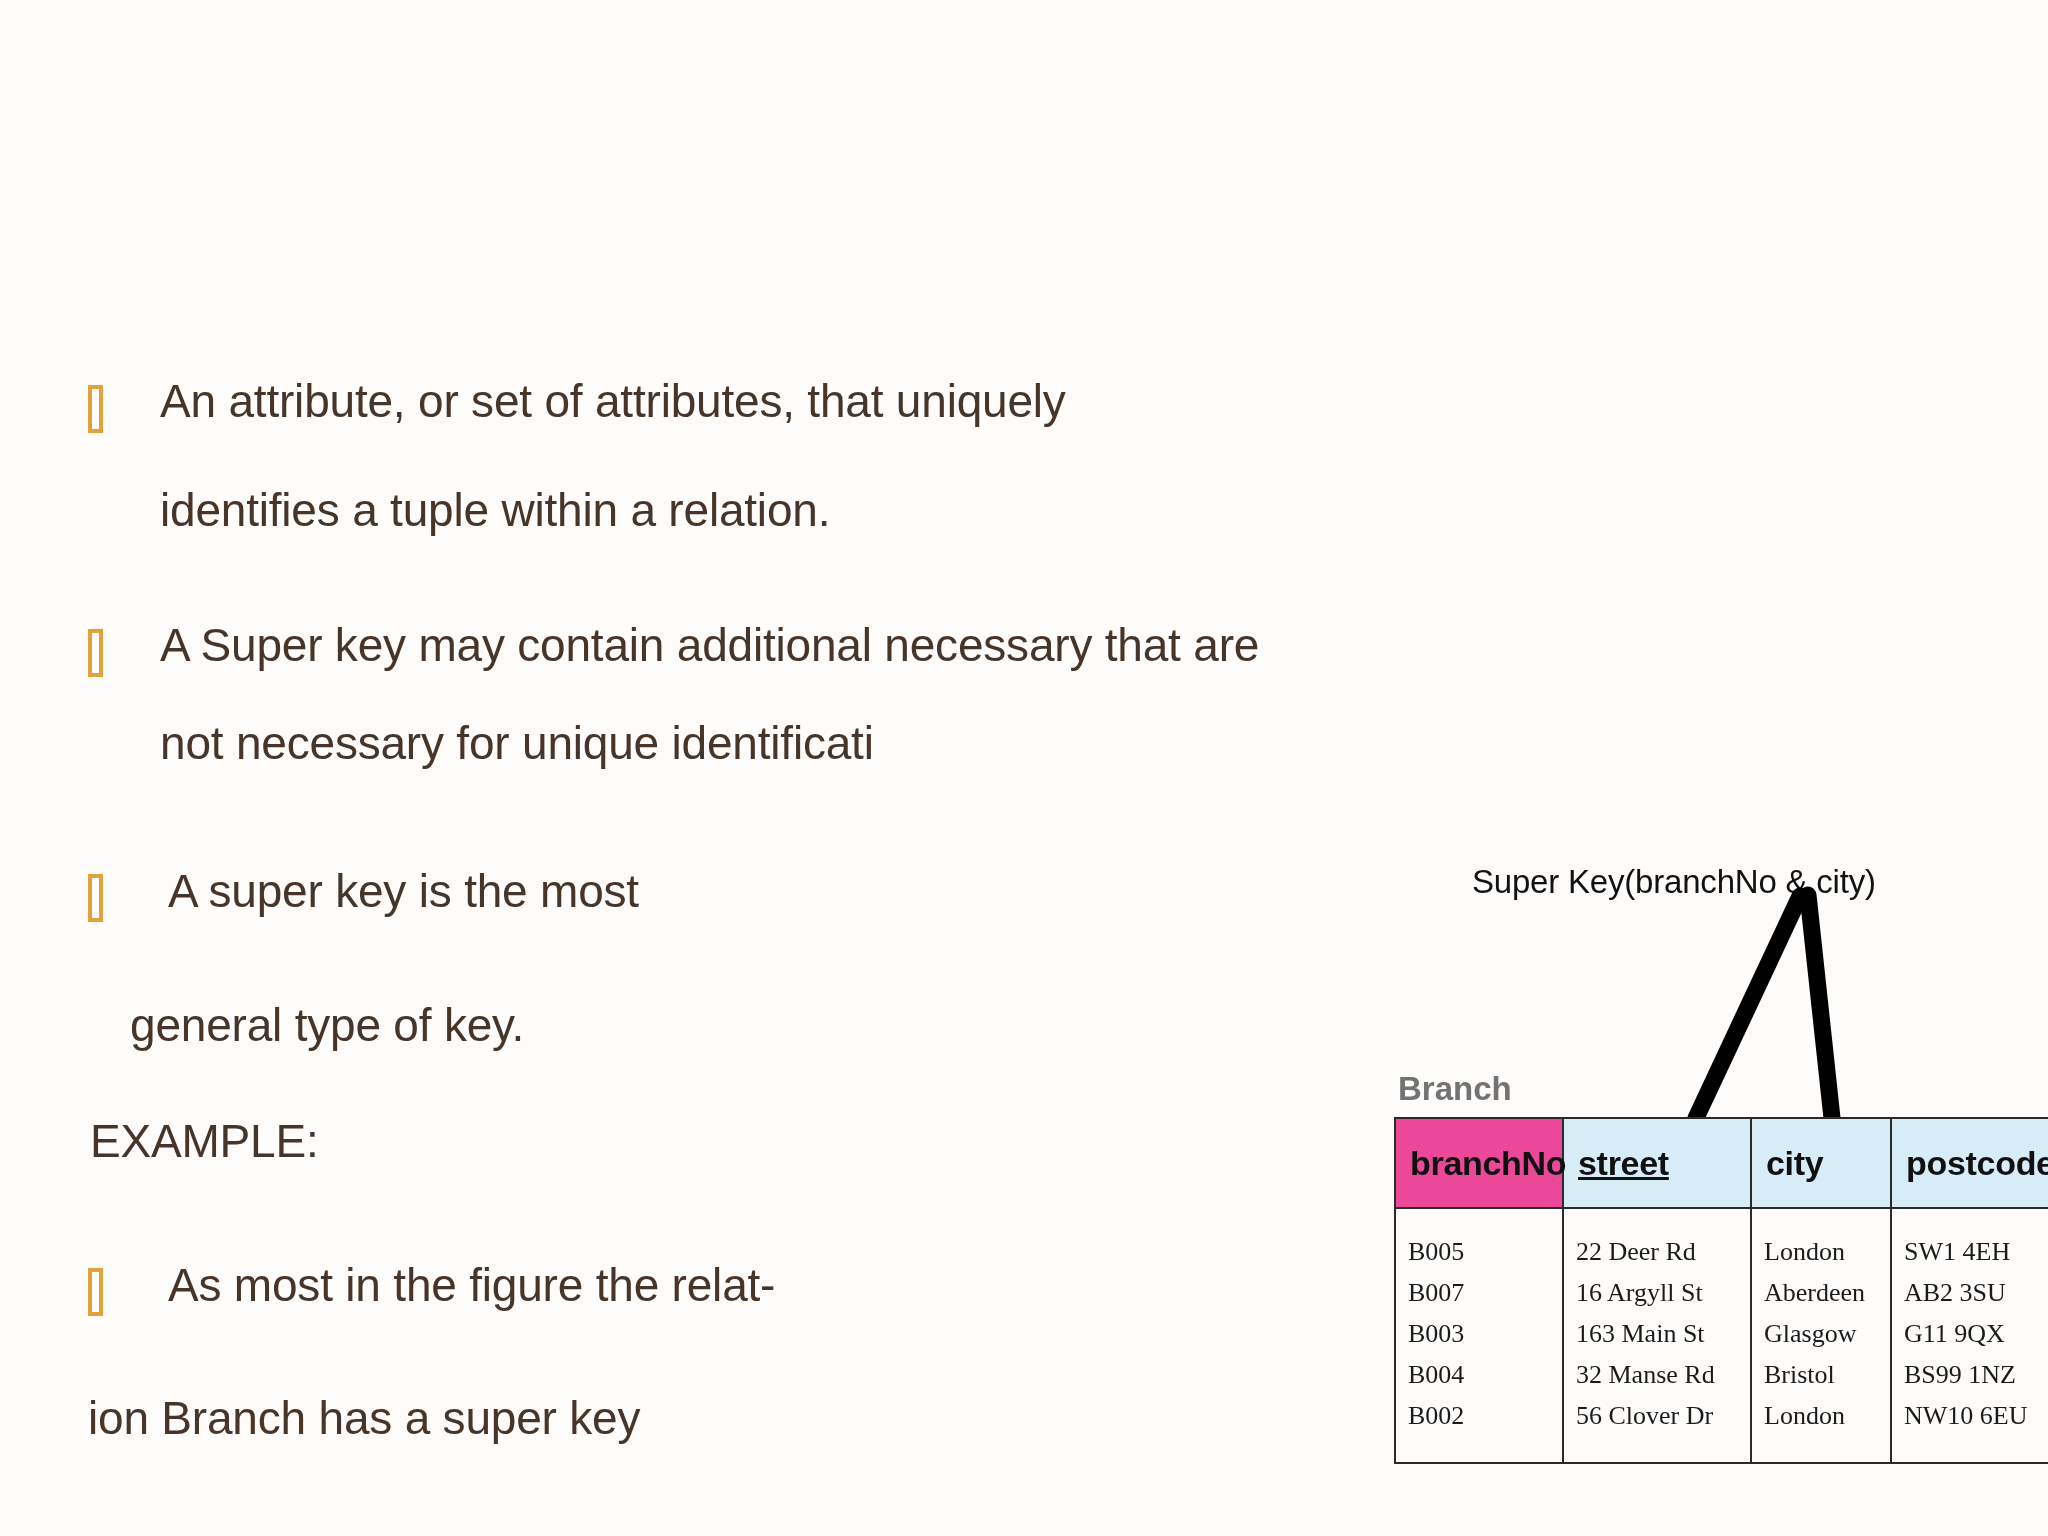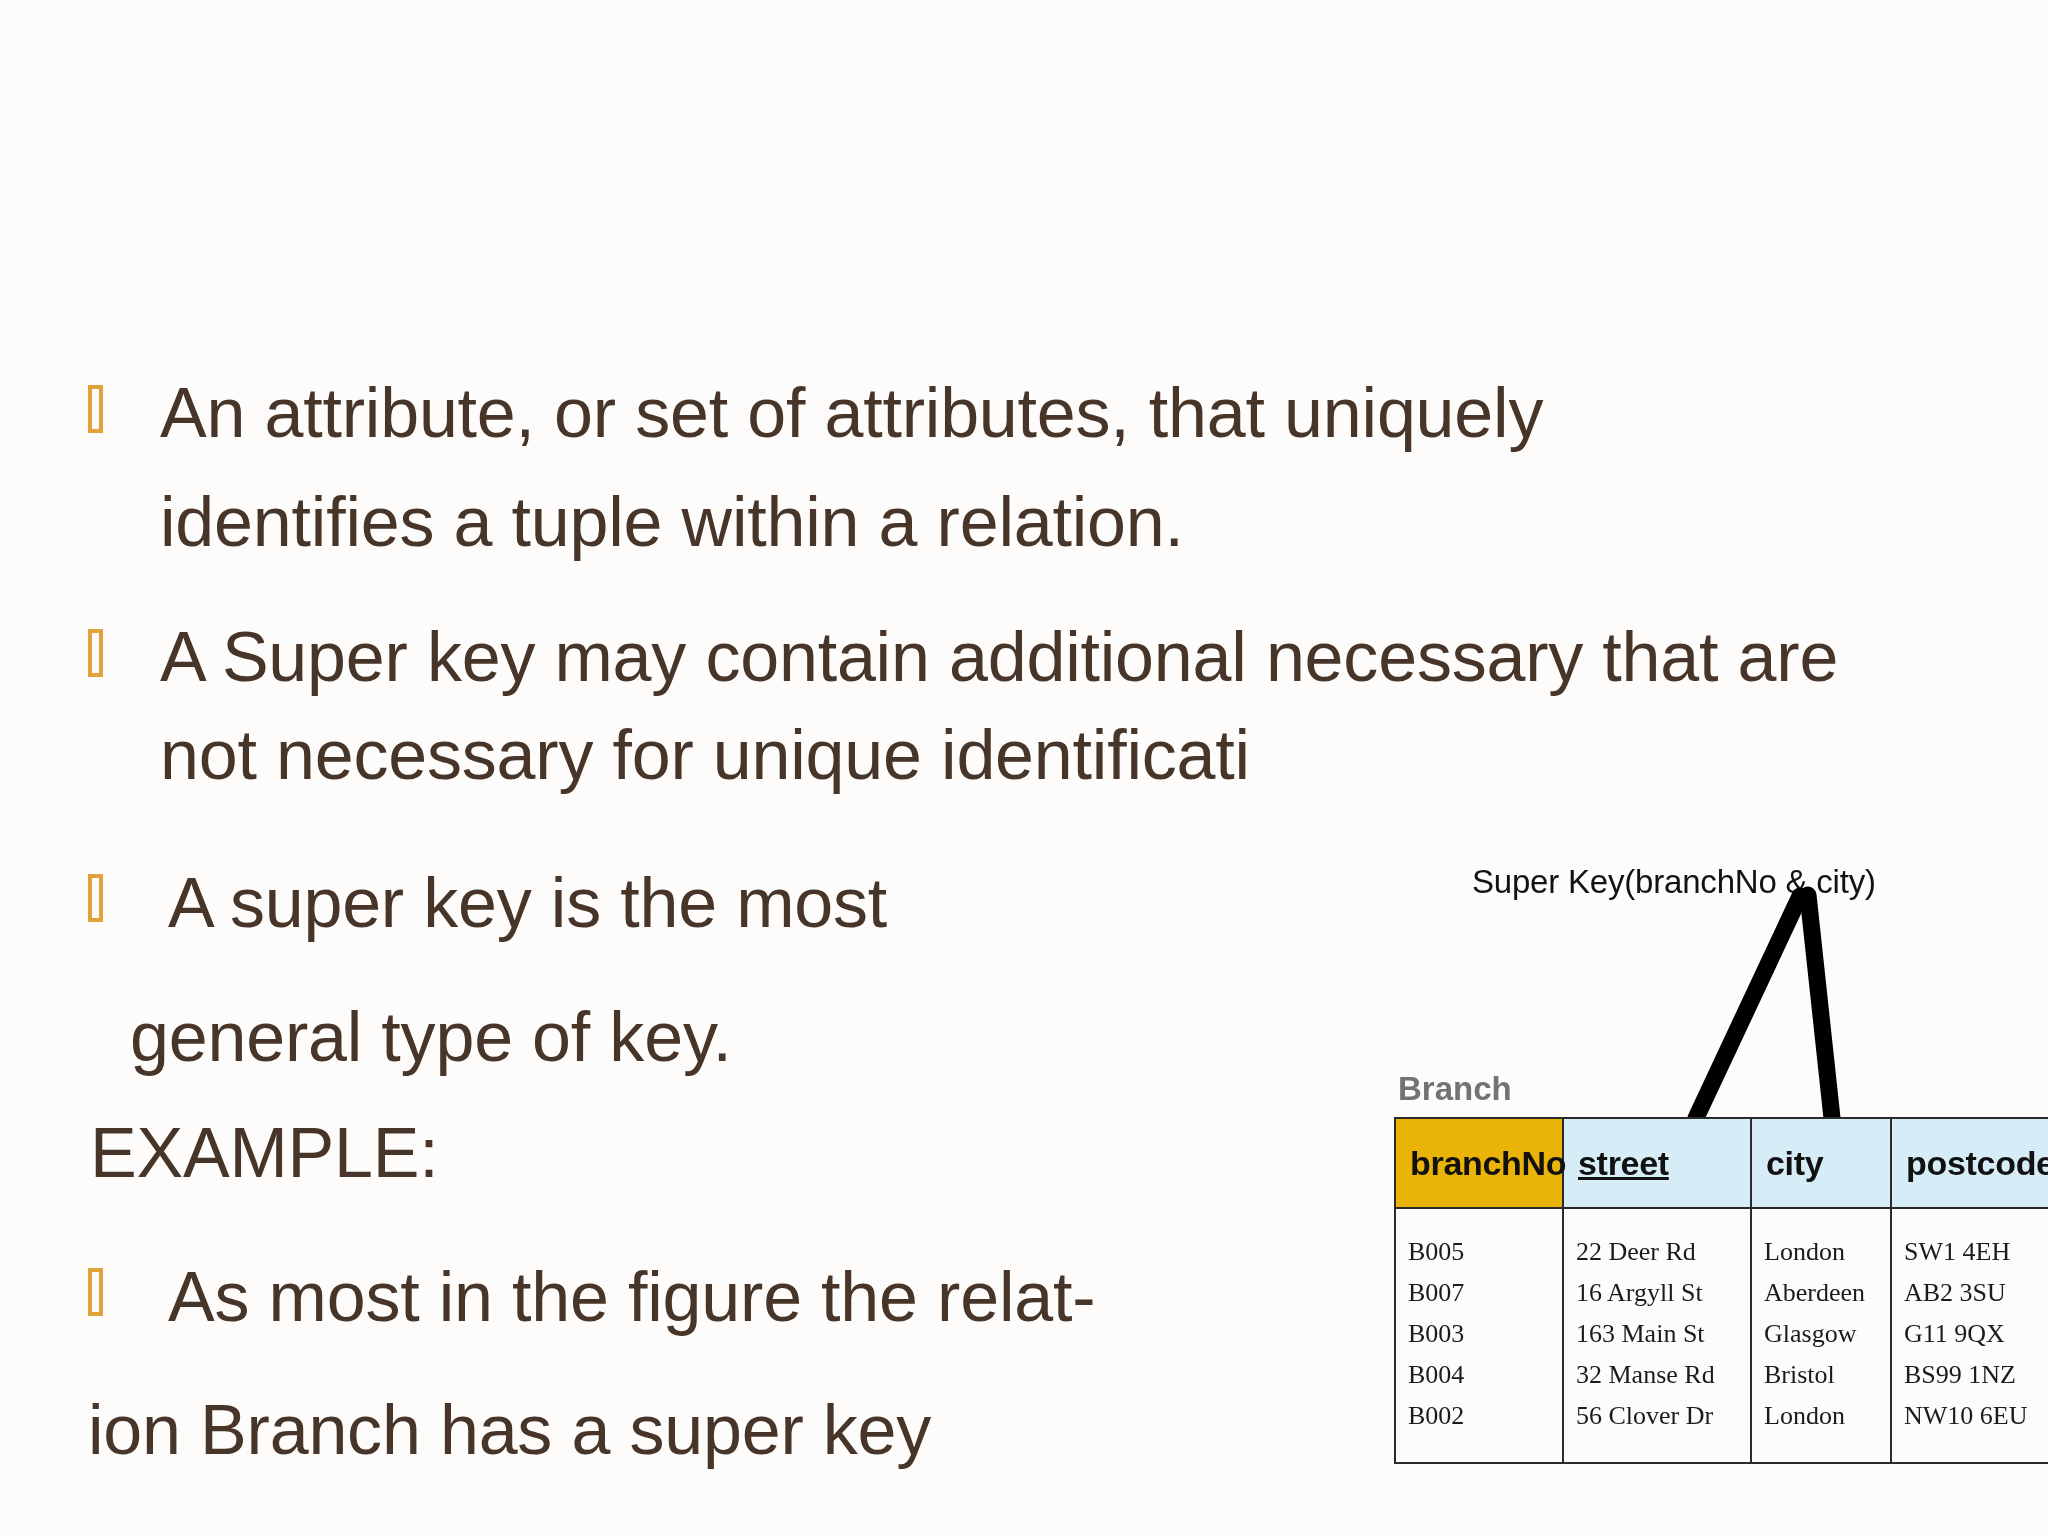--- a/index.html
+++ b/index.html
@@ -27,21 +27,21 @@
     line-height: 1.0;
     font-weight: 400;
     letter-spacing: -0.5px;
     color: #4a392d;
     white-space: nowrap;
   }
 
   
   .line {
     position: absolute;
-    font-size: 70px;
+    font-size: 46px;
     line-height: 1.0;
     font-weight: 400;
     color: #463528;
     white-space: nowrap;
     letter-spacing: -0.2px;
   }
 
   .bullet {
     position: absolute;
     width: 15px;
@@ -168,21 +168,21 @@
 
     <table id="branch-table">
       <colgroup>
         <col class="col-branchno">
         <col class="col-street">
         <col class="col-city">
         <col class="col-postcode">
       </colgroup>
       <thead>
         <tr id="table-header-row">
-            <th style="background: #eab308;">branchNo</th>
+            <th style="background: #ec4899;">branchNo</th>
             <th style="background: rgb(214, 236, 247); text-decoration: underline;">street</th>
             <th style="background: rgb(214, 236, 247);">city</th>
             <th style="background: rgb(214, 236, 247);">postcode</th>
           </tr>
       </thead>
       <tbody id="table-body">
           <tr>
             <td>B005</td>
             <td>22 Deer Rd</td>
             <td>London</td>

